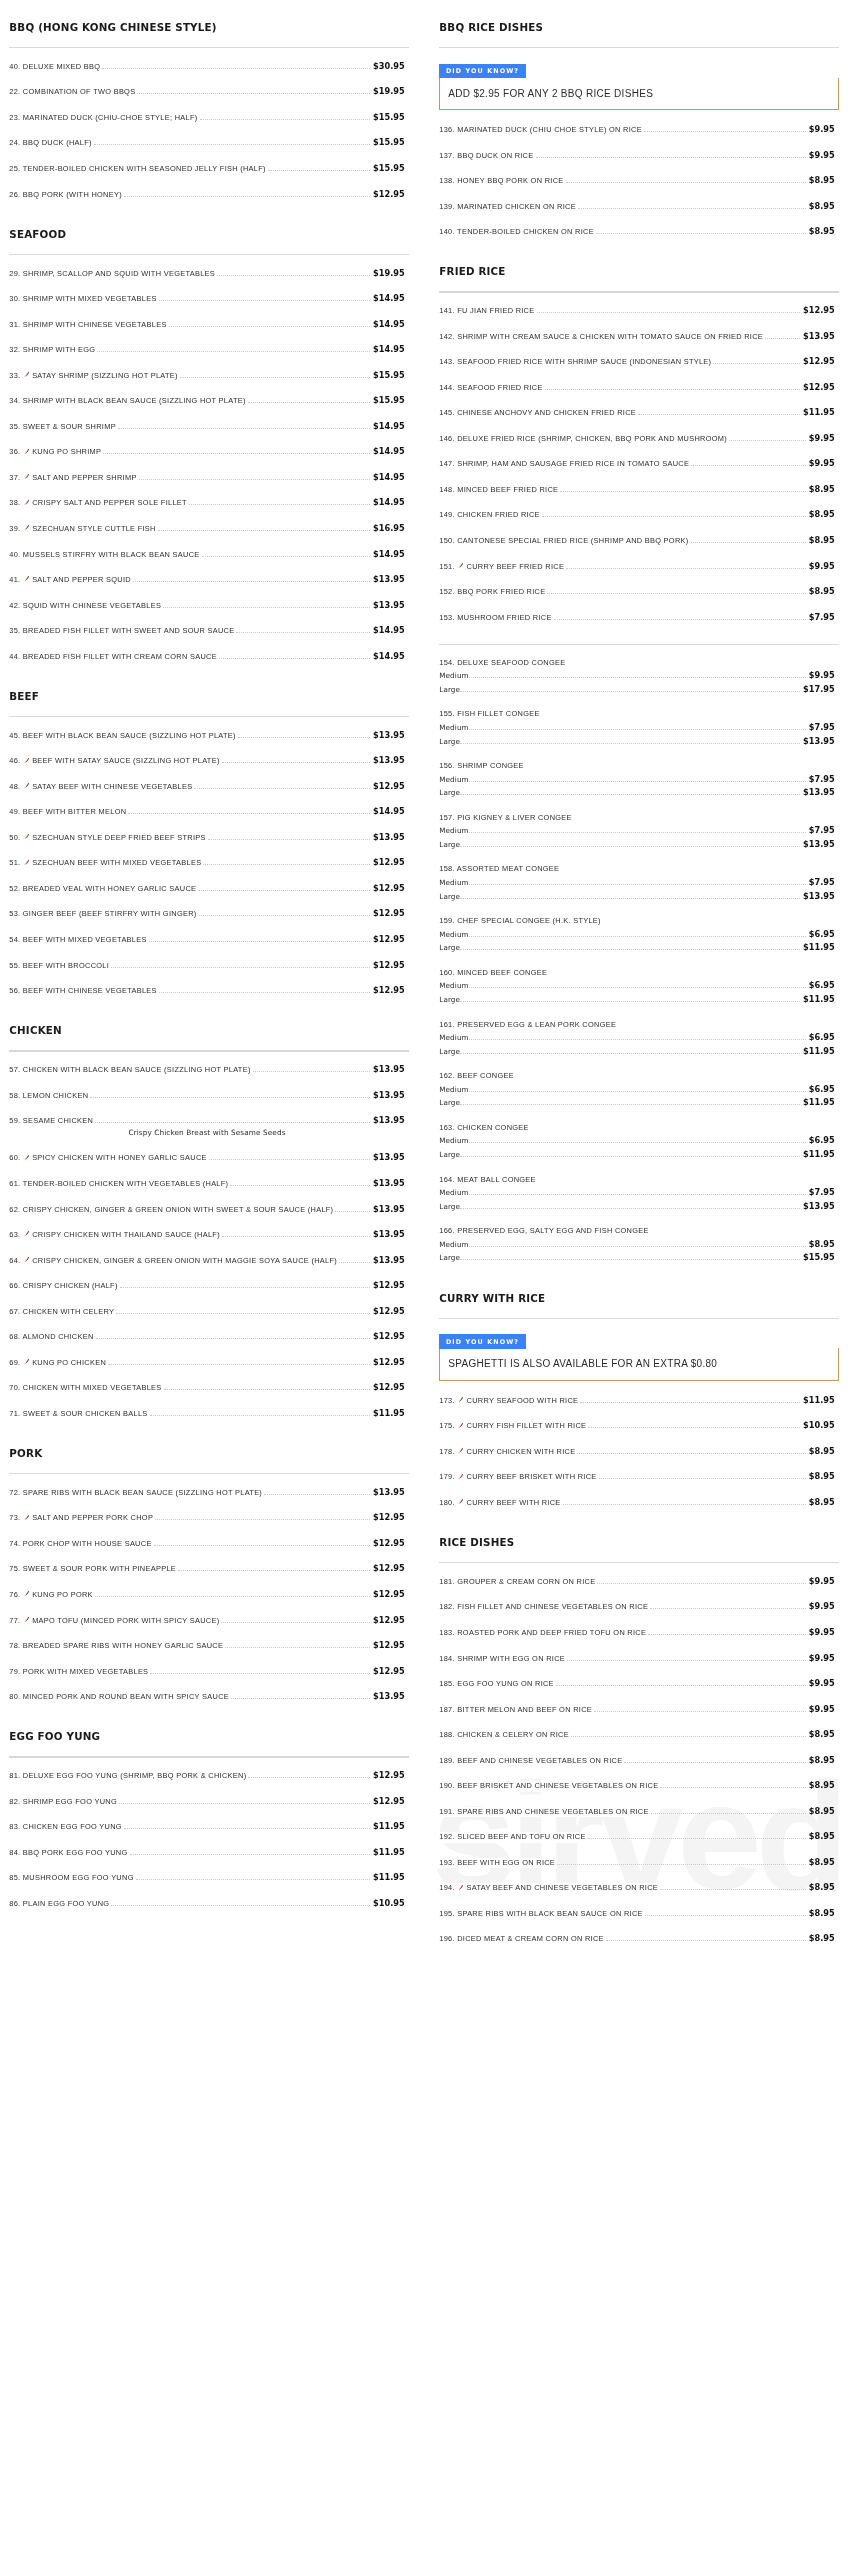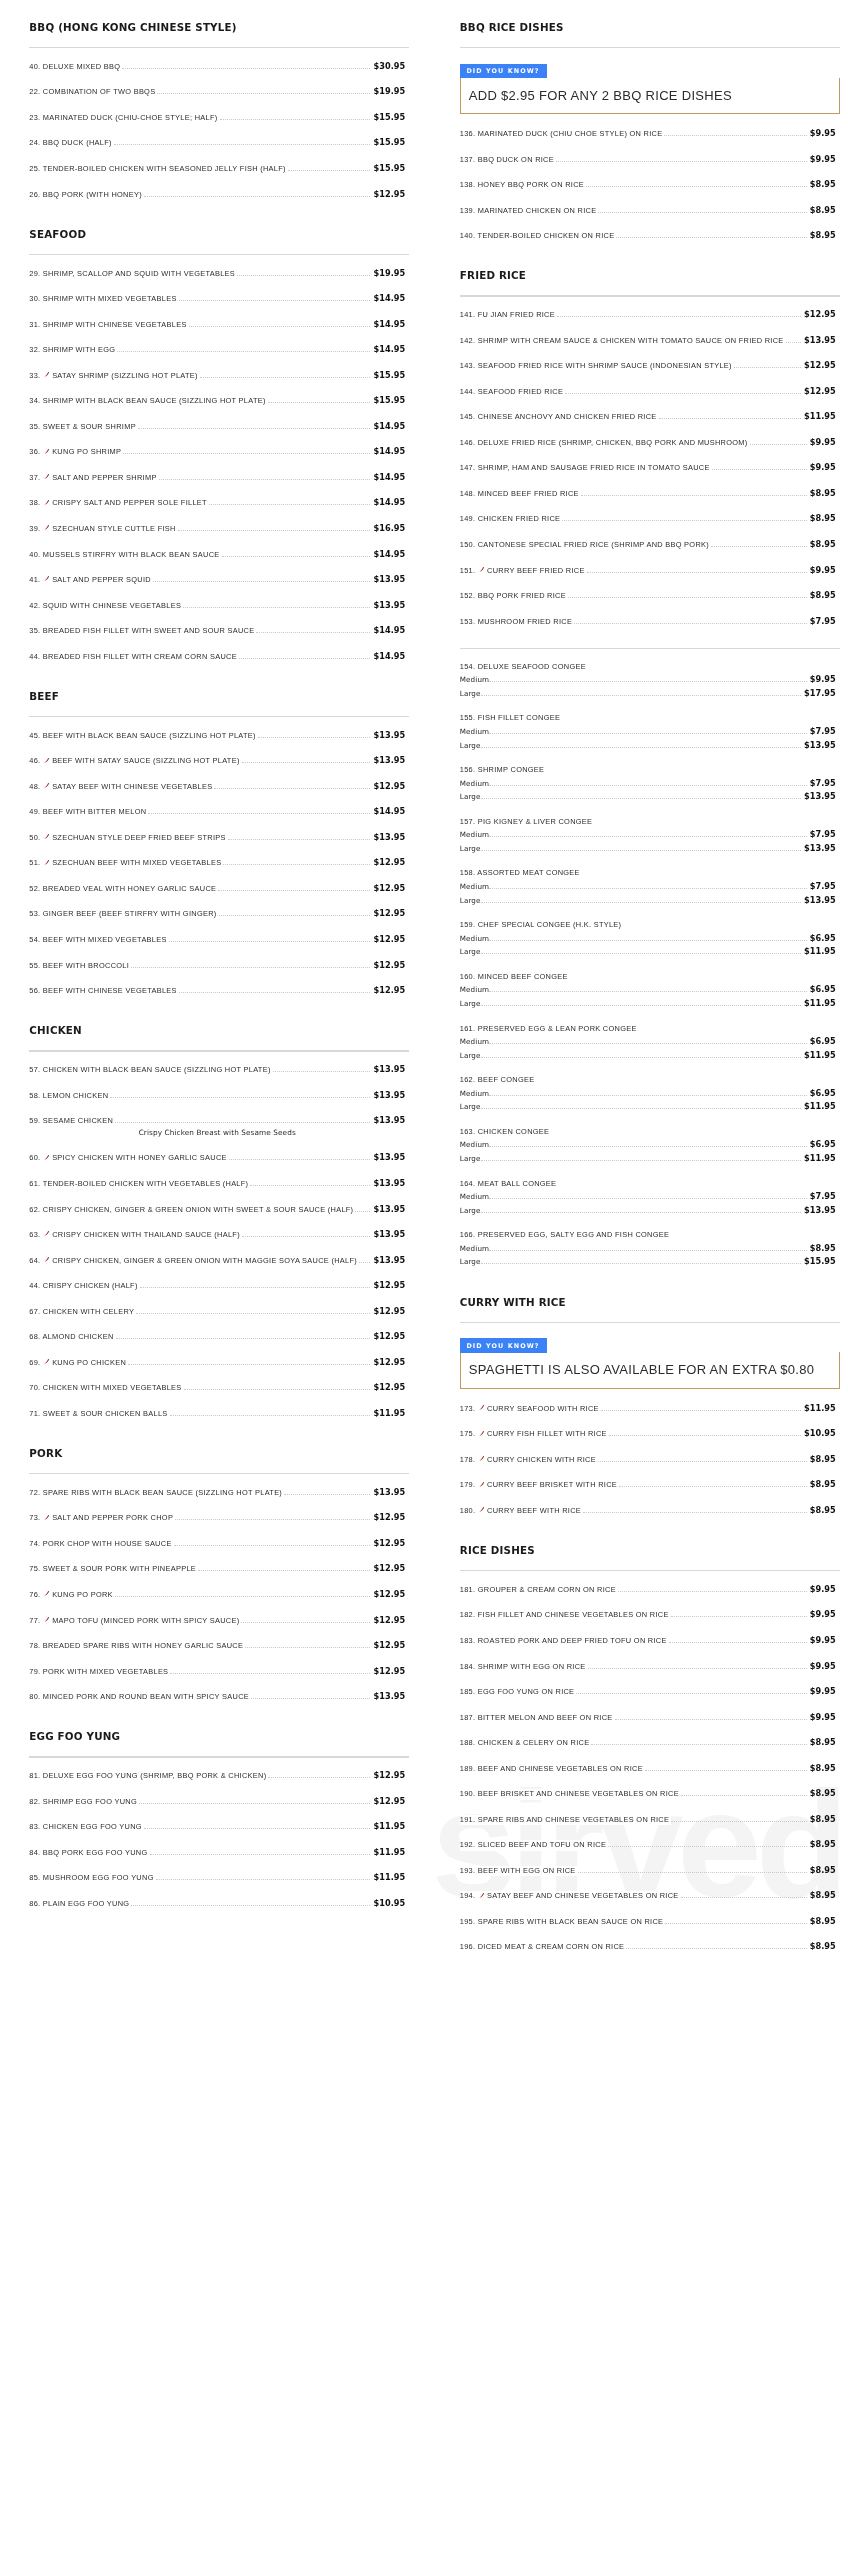--- a/index.html
+++ b/index.html
@@ -29,21 +29,20 @@
   .page {
     position: relative;
     z-index: 1;
     display: flex;
     gap: 0;
     padding: 0 0 0 0;
   }
   .col {
     width: 424px;
     padding: 0 15.3px 0 9.3px;
-    margin-left: 20px;
   }
   .col.right { padding: 0 9.3px 0 15.3px; }
 
   h2.section-title {
     font-size: 10.3px;
     font-weight: 700;
     letter-spacing: 0.2px;
     margin: 0;
     padding: 21px 0 0 0;
     text-transform: uppercase;
@@ -136,21 +135,21 @@
     font-weight: 600;
     letter-spacing: 1.1px;
     padding: 3.3px 7.3px 3.3px 6.6px;
     text-transform: uppercase;
     font-family: "DejaVu Sans", sans-serif;
   }
   .dyk-box {
     border: 0.7px solid #bd9a5f;
     border-top: none;
     padding: 10px 8px 10.6px 8px;
-    font-size: 13px;
+    font-size: 10px;
     letter-spacing: 0.3px;
     color: #2b2b2b;
     background: #fff;
     margin-top: -0.7px;
   }
 </style>
 </head>
 <body>
 
 <div class="watermark">sirved</div>
@@ -584,21 +583,21 @@
                       <path d="M11.2 2.3 C12 1.9 13 2.2 13.1 3 C12.4 3.2 11.7 2.9 11.2 2.3 Z" fill="#3f7a33"></path>
                     </svg></span>CRISPY CHICKEN, GINGER &amp; GREEN ONION WITH MAGGIE SOYA SAUCE (HALF)</span>
                 <span class="dotline"></span>
                 <span class="price">$13.95</span>
               </div>
             </div>
           </div>
           <div class="item">
             <div class="name">
               <div class="row-flex">
-                <span class="txt">44. CRISPY CHICKEN (HALF)</span>
+                <span class="txt">66. CRISPY CHICKEN (HALF)</span>
                 <span class="dotline"></span>
                 <span class="price">$12.95</span>
               </div>
             </div>
           </div>
           <div class="item">
             <div class="name">
               <div class="row-flex">
                 <span class="txt">67. CHICKEN WITH CELERY</span>
                 <span class="dotline"></span>

